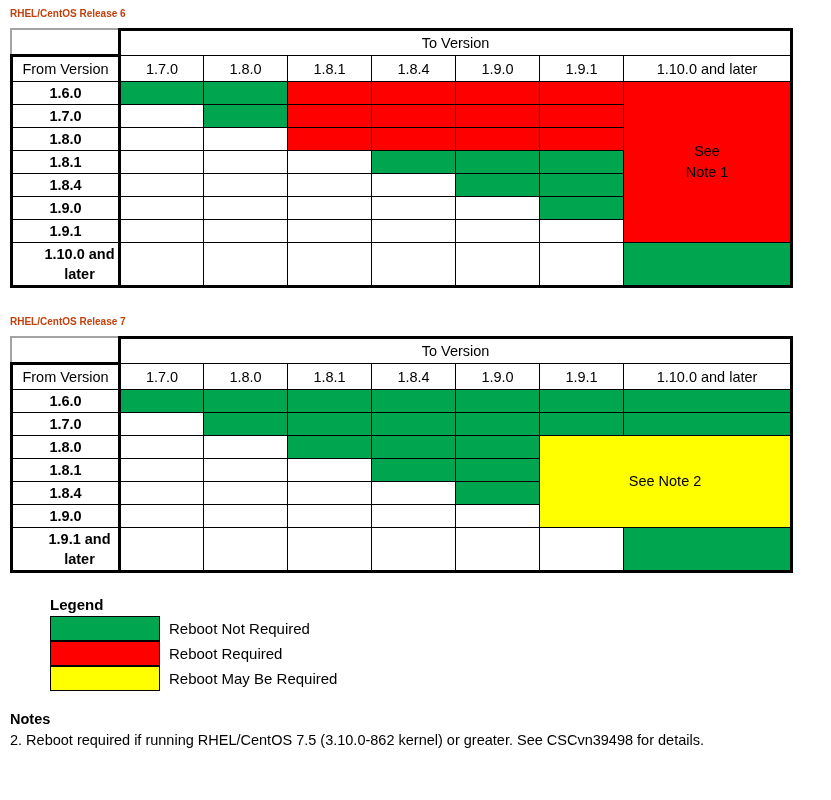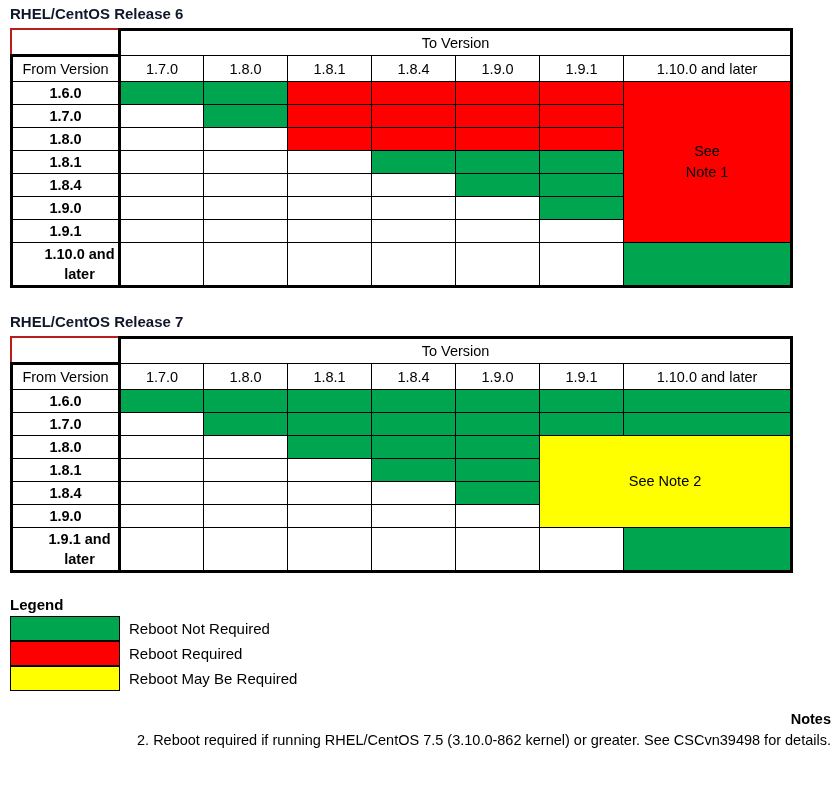--- a/index.html
+++ b/index.html
@@ -18,38 +18,38 @@
   .page {
     position: relative;
     width: 831px;
     height: 800px;
     box-sizing: border-box;
     padding: 0;
   }
 
   
   .section-title {
-    font-size: 15px;
-    font-weight: bold;
-    color: #0f172a;
+    font-size: 10px;
+    font-weight: bold;
+    color: #c2410c;
     line-height: 20px;
     margin: 0;
     padding: 0 0 0 10px;
   }
 
   
   .matrix-wrap {
     padding-left: 10px;
     box-sizing: border-box;
   }
   table.matrix {
     border-collapse: collapse;
     table-layout: fixed;
     width: 692px;
-    background: #b91c1c;
+    background: #a3a3a3;
   }
   table.matrix td, table.matrix th {
     border: 1.2px solid #000;
     padding: 0;
     margin: 0;
     text-align: center;
     vertical-align: middle;
     font-size: 14.5px;
     font-weight: normal;
     color: #000;
@@ -111,22 +111,23 @@
     font-size: 14.5px;
     line-height: 21px;
     color: #000;
     text-align: center;
     vertical-align: middle;
   }
   .note-cell .nl { display: block; }
 
   
   .legend {
-    padding-left: 10px;
-    box-sizing: border-box;
+    padding-left: 26px;
+    box-sizing: border-box;
+    margin-left: 24px;
   }
   .legend-title {
     font-size: 15px;
     font-weight: bold;
     line-height: 19px;
     margin: 0 0 2px 0;
   }
   .legend-row {
     display: flex;
     align-items: flex-start;
@@ -395,20 +396,20 @@
           <div class="legend-swatch" style="background: rgb(255, 0, 0);"></div>
           <div class="legend-label">Reboot Required</div>
         </div>
         <div class="legend-row">
           <div class="legend-swatch" style="background: rgb(255, 255, 0);"></div>
           <div class="legend-label">Reboot May Be Required</div>
         </div>
       </div>
   </div>
 
-  <div class="notes" style="padding-top:18px;text-align:right;">
+  <div class="notes" style="padding-top:18px;">
     <div class="notes-title">Notes</div>
     <div id="notes-items">
         <div class="note-line">2. Reboot required if running RHEL/CentOS 7.5 (3.10.0-862 kernel) or greater. See CSCvn39498 for details.</div>
       </div>
   </div>
 
 </div>
 
 </body></html>

